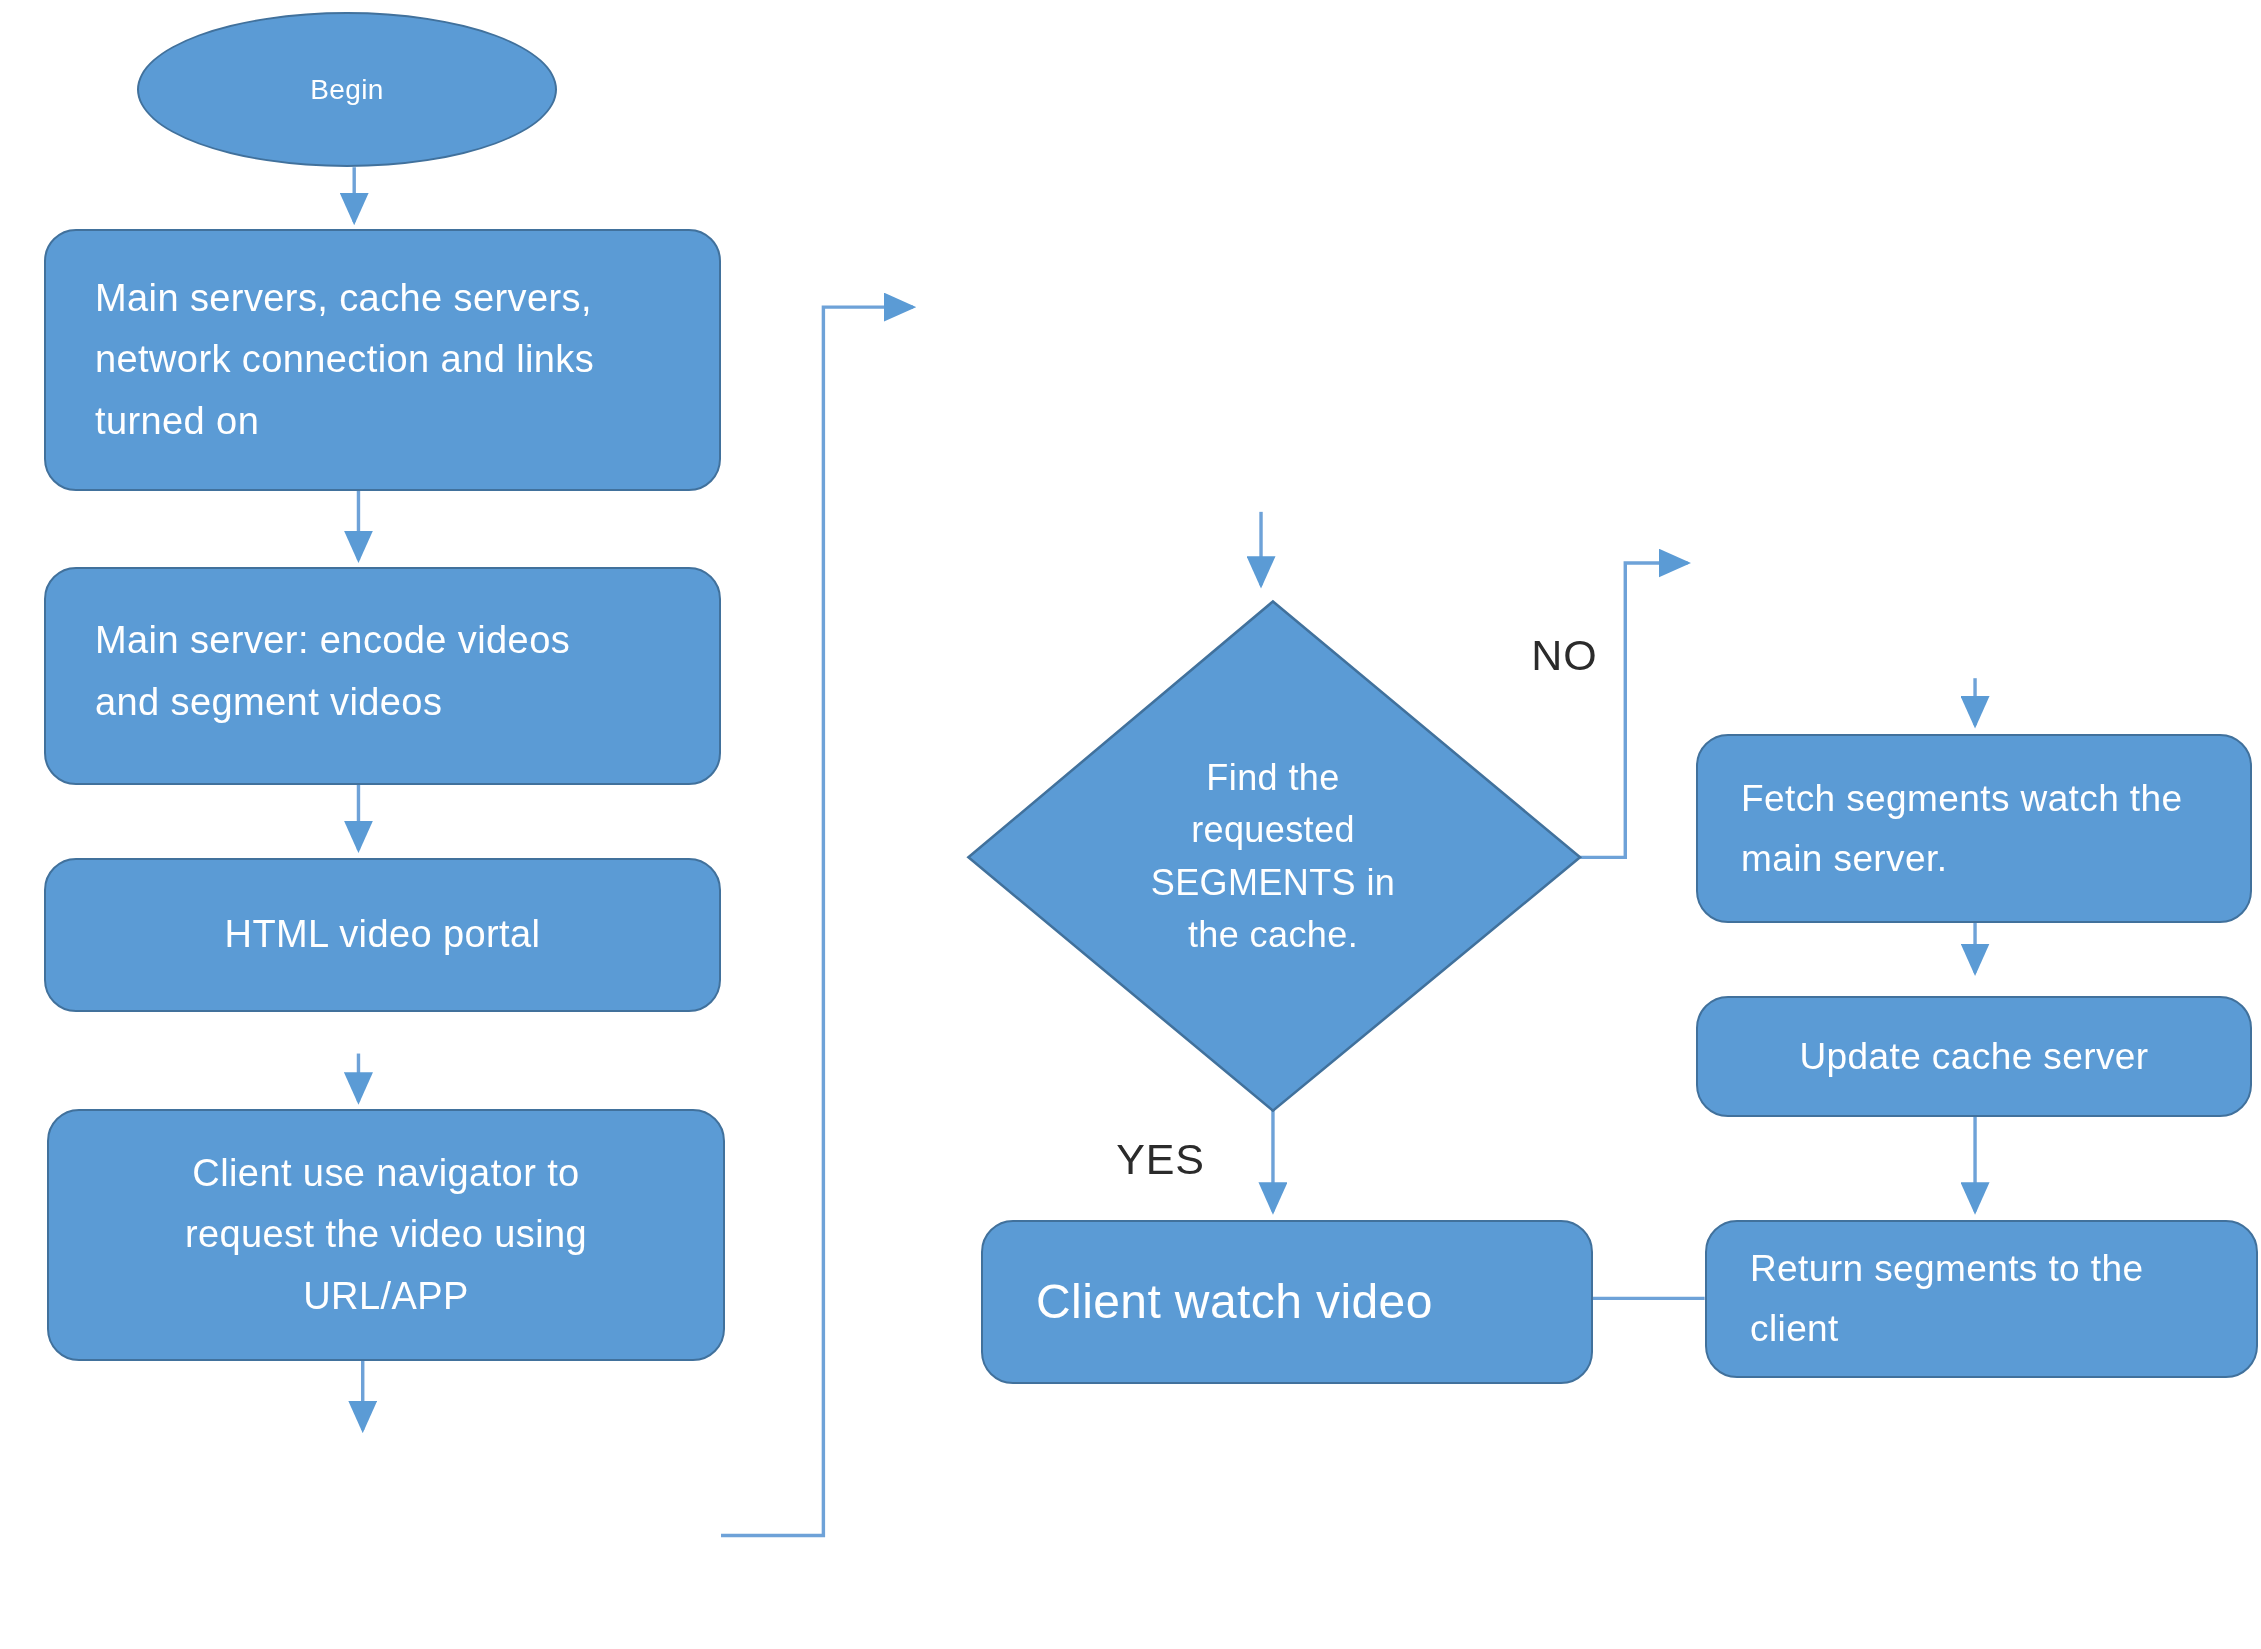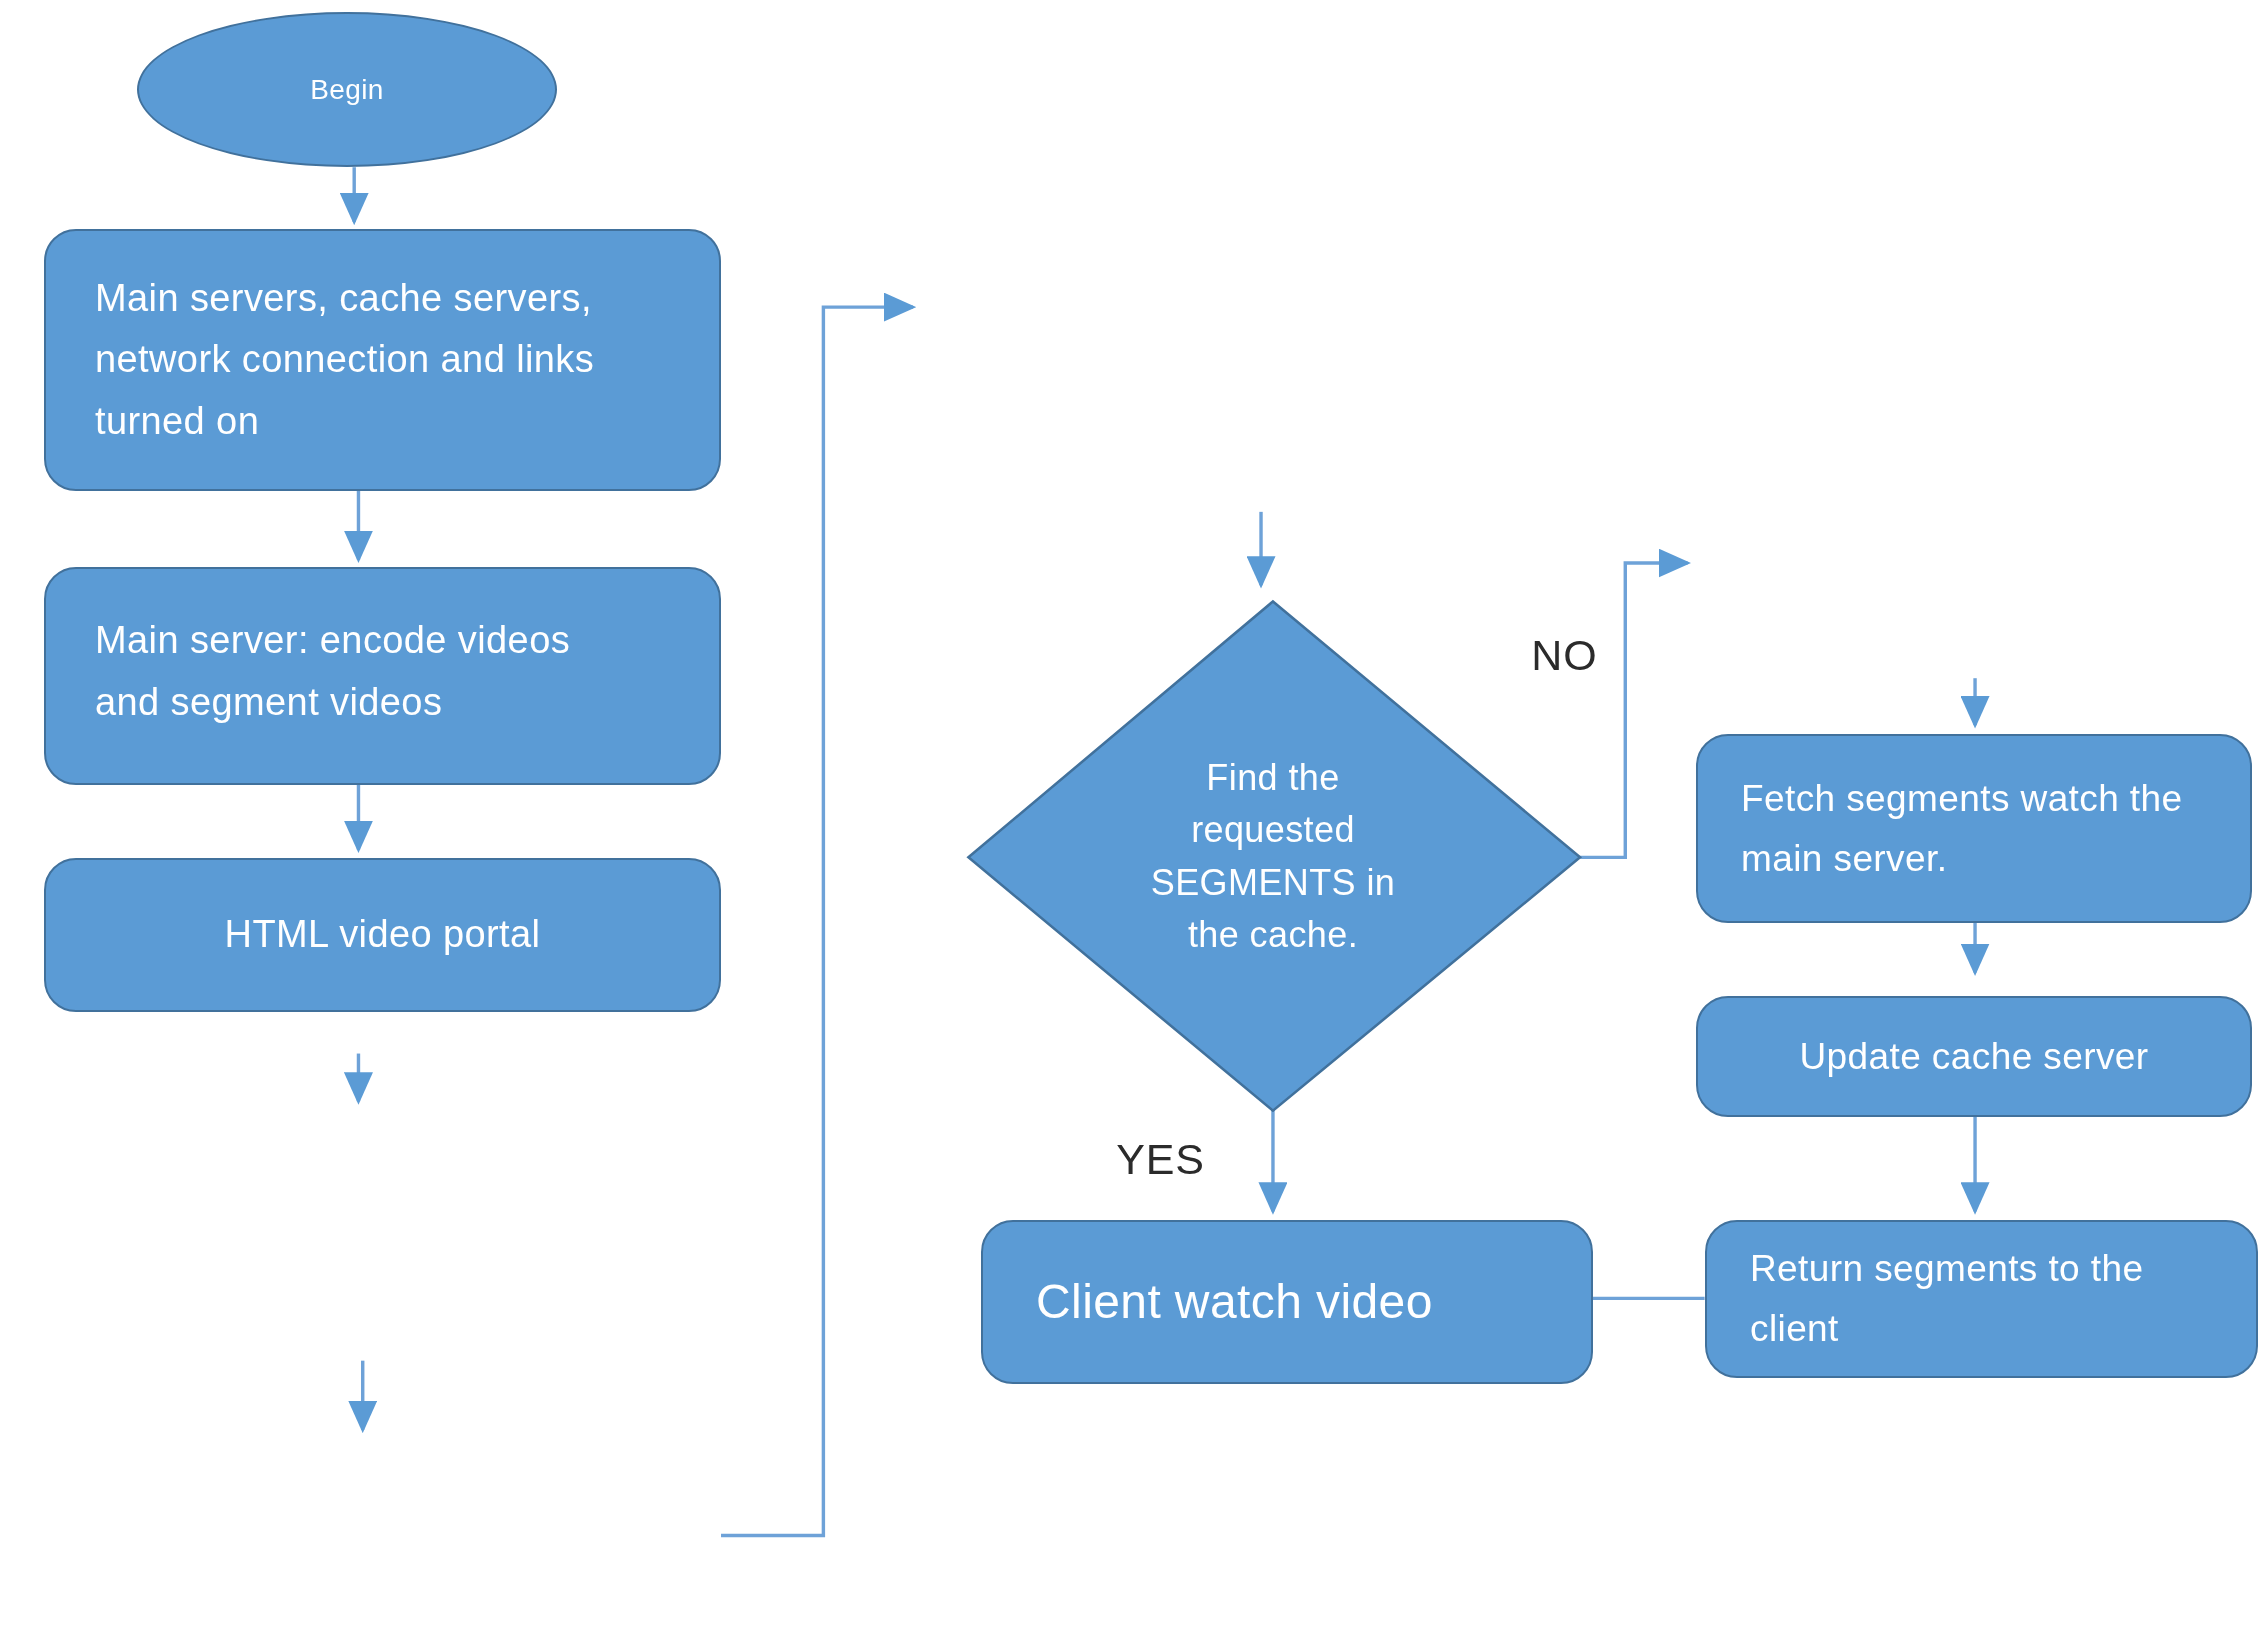--- a/index.html
+++ b/index.html
@@ -136,20 +136,23 @@
 
   <div class="node left n-setup">
     <span>Main servers, cache servers, network connection and links turned on</span>
   </div>
   <div class="node left n-encode">
     <span>Main server: encode videos and segment videos</span>
   </div>
   <div class="node center n-portal">
     <span>HTML video portal</span>
   </div>
+  <div class="node center n-navigate">
+    <span>Client use navigator to request the video using URL/APP</span>
+  </div>
 
   <div class="diamond-label">
     <span>Find the requested SEGMENTS in the cache.</span>
   </div>
   <div class="node left n-watch">
     <span>Client watch video</span>
   </div>
 
   <div class="node left n-fetch">
     <span>Fetch segments watch the main server.</span>

